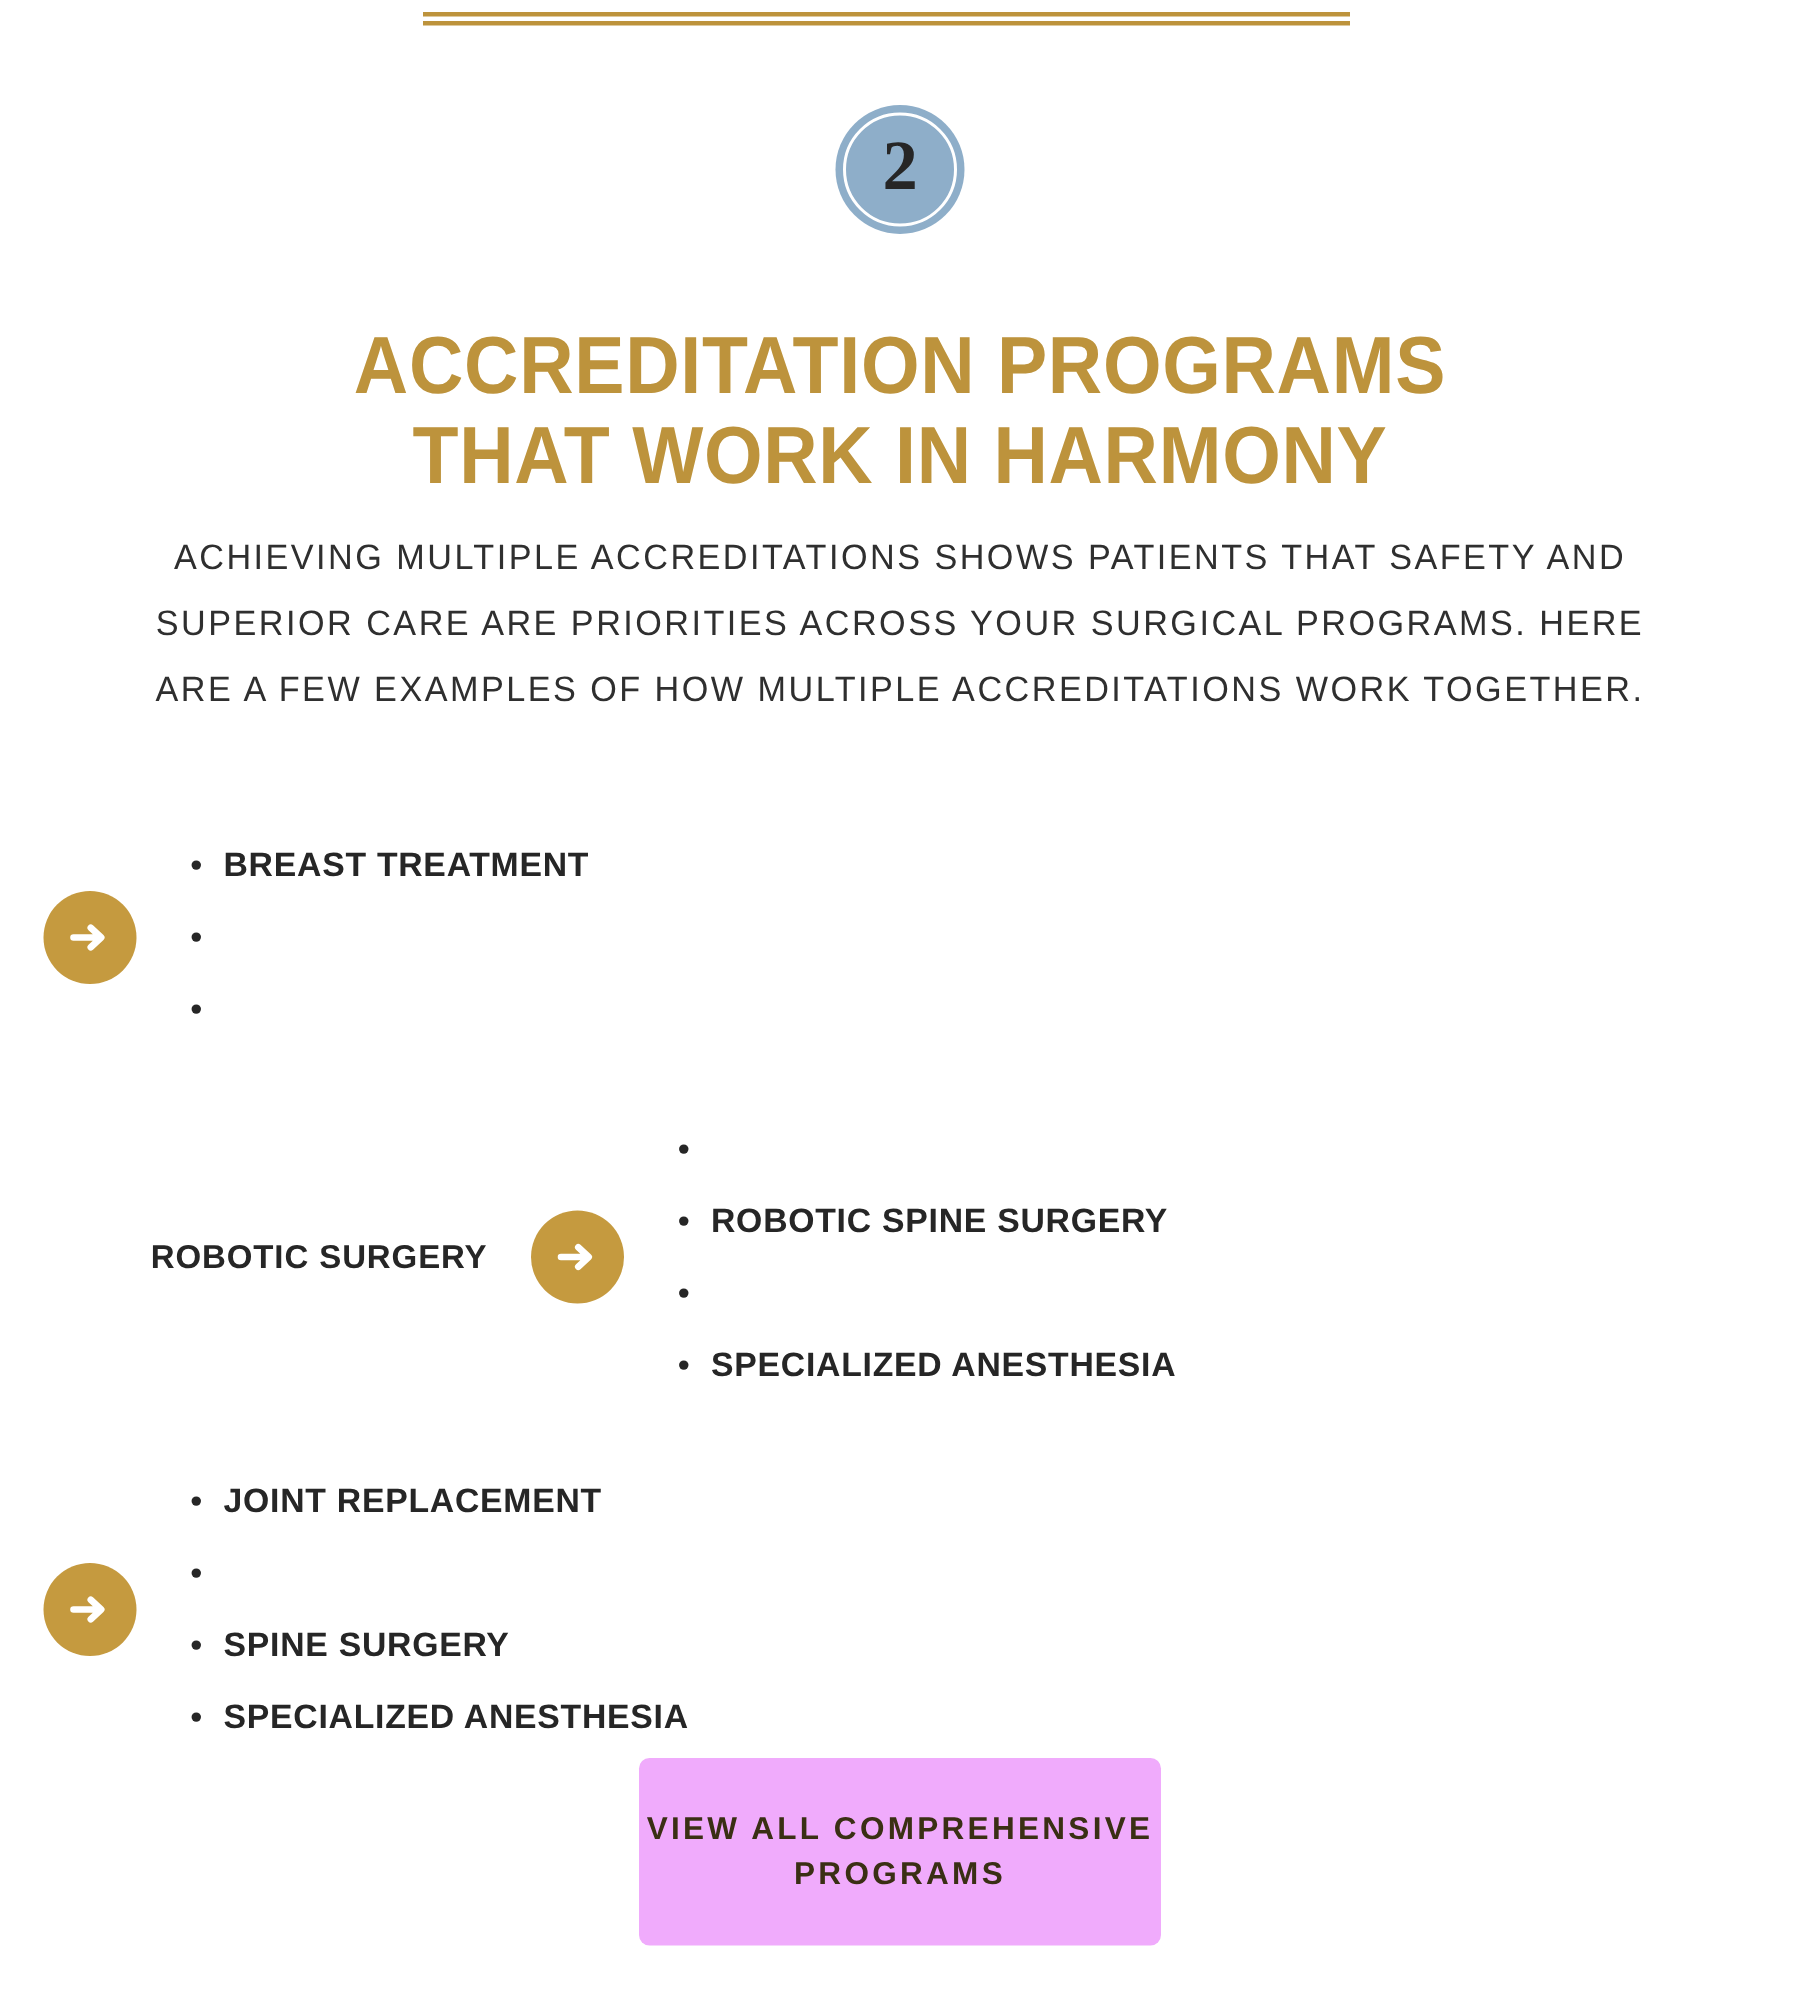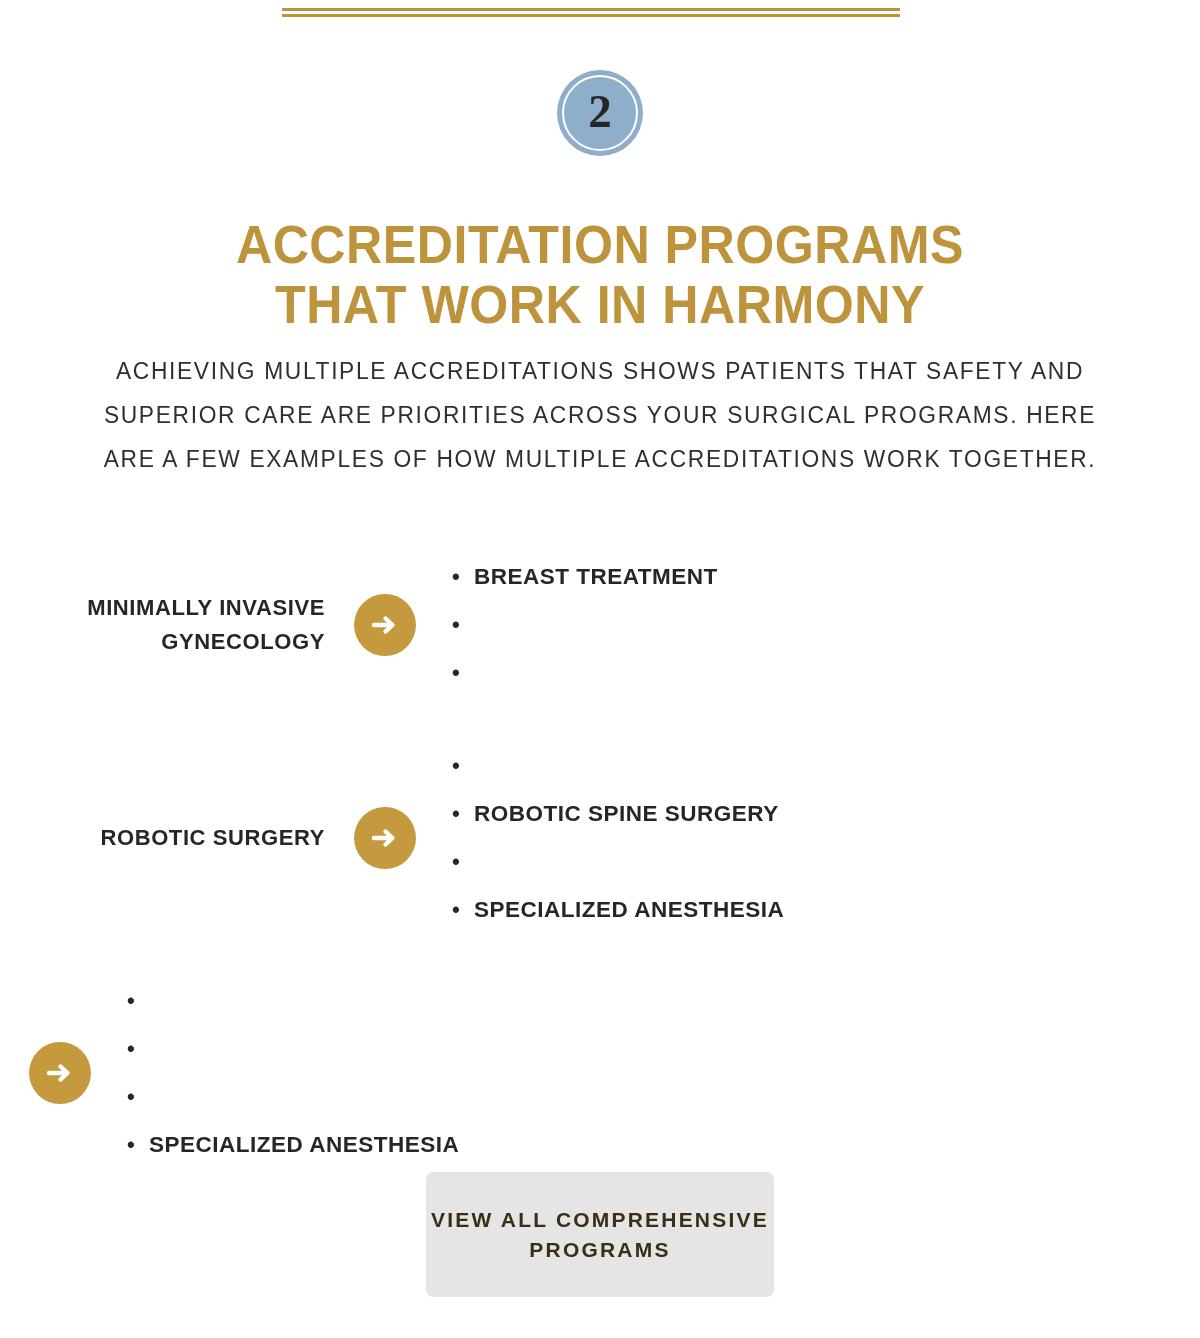--- a/index.html
+++ b/index.html
@@ -174,21 +174,21 @@
     position: absolute;
     top: 1172px;
     left: 0;
     width: 1200px;
     display: flex;
     justify-content: center;
   }
   .cta-button {
     width: 348px;
     height: 125px;
-    background: #e5e5e5;
+    background: #f0abfc;
     border-radius: 7px;
     border: none;
     display: flex;
     align-items: center;
     justify-content: center;
     text-align: center;
     color: #3a2f14;
     font-family: "Liberation Sans", sans-serif;
     font-size: 21px;
     font-weight: 700;
@@ -217,21 +217,20 @@
 <h1 class="title">
   <span>ACCREDITATION PROGRAMS</span><br>
   <span>THAT WORK IN HARMONY</span>
 </h1>
 
 <p class="intro">ACHIEVING MULTIPLE ACCREDITATIONS SHOWS PATIENTS THAT SAFETY AND SUPERIOR CARE ARE PRIORITIES ACROSS YOUR SURGICAL PROGRAMS. HERE ARE A FEW EXAMPLES OF HOW MULTIPLE ACCREDITATIONS WORK TOGETHER.</p>
 
 <div class="rows">
 
   <div class="row row-1">
-    <div class="row-label">MINIMALLY INVASIVE GYNECOLOGY</div>
     <div class="row-arrow-cell">
       <span class="arrow-circle">
         <svg width="34" height="34" viewBox="0 0 34 34" aria-hidden="true">
           <path d="M6 17 h17 M17.5 10.5 L24.5 17 L17.5 23.5" fill="none" stroke="#ffffff" stroke-width="4.4" stroke-linecap="round" stroke-linejoin="round"></path>
         </svg>
       </span>
     </div>
     <ul class="row-list" style="margin:0;padding-left:7px;list-style:none;">
       <li class="bullet-item">
         <span class="bullet-dot">•</span>
@@ -277,26 +276,28 @@
     <div class="row-arrow-cell">
       <span class="arrow-circle">
         <svg width="34" height="34" viewBox="0 0 34 34" aria-hidden="true">
           <path d="M6 17 h17 M17.5 10.5 L24.5 17 L17.5 23.5" fill="none" stroke="#ffffff" stroke-width="4.4" stroke-linecap="round" stroke-linejoin="round"></path>
         </svg>
       </span>
     </div>
     <ul class="row-list" style="margin:0;padding-left:7px;list-style:none;">
       <li class="bullet-item">
         <span class="bullet-dot">•</span>
-      </li>
-      <li class="bullet-item">
-        <span class="bullet-dot">•</span>
-      </li>
-      <li class="bullet-item">
-        <span class="bullet-dot">•</span>
+        <span>JOINT REPLACEMENT</span>
+      </li>
+      <li class="bullet-item">
+        <span class="bullet-dot">•</span>
+      </li>
+      <li class="bullet-item">
+        <span class="bullet-dot">•</span>
+        <span>SPINE SURGERY</span>
       </li>
       <li class="bullet-item">
         <span class="bullet-dot">•</span>
         <span>SPECIALIZED ANESTHESIA</span>
       </li>
     </ul>
   </div>
 
 </div>
 

